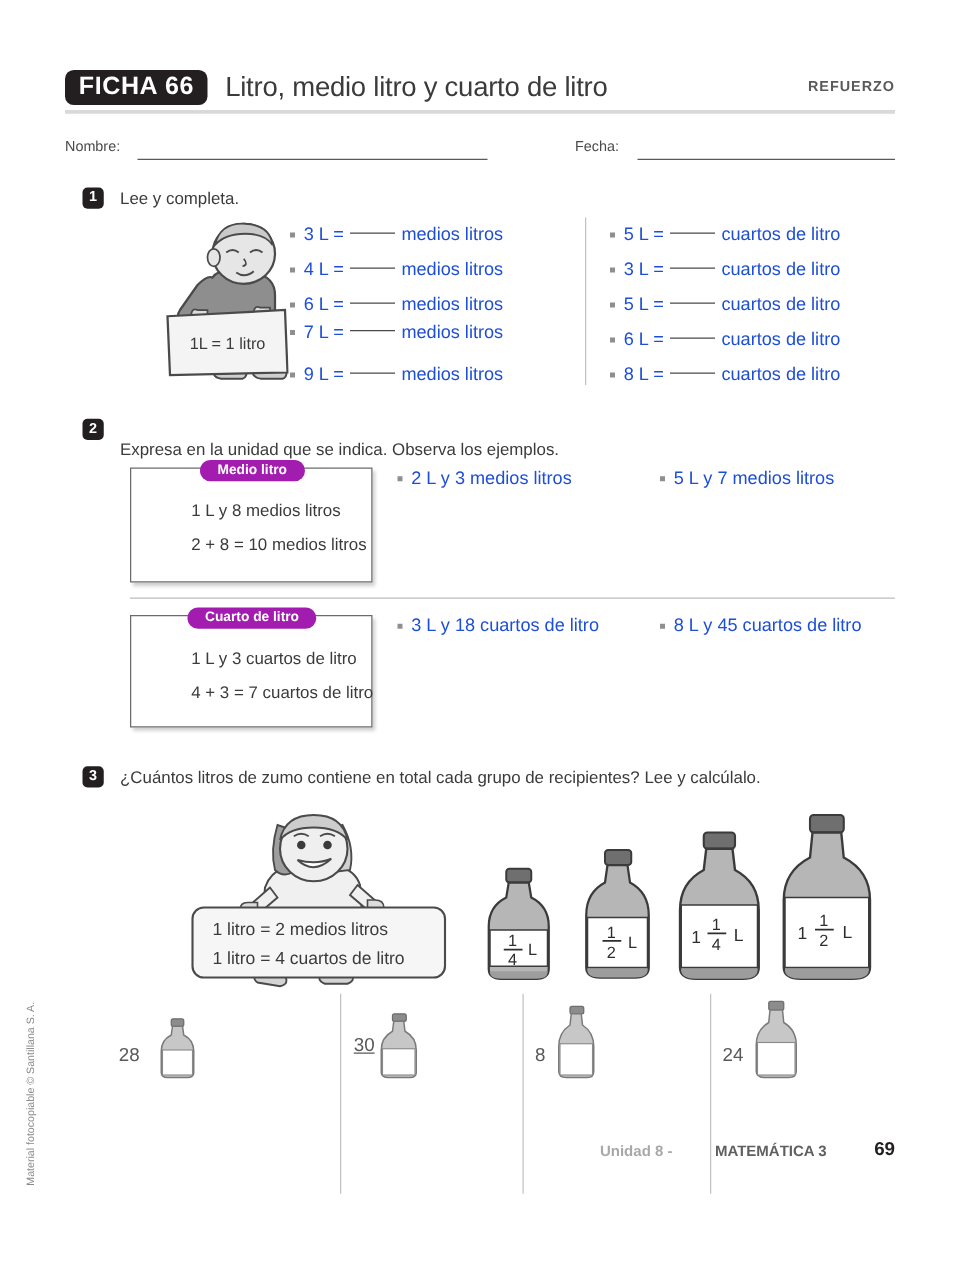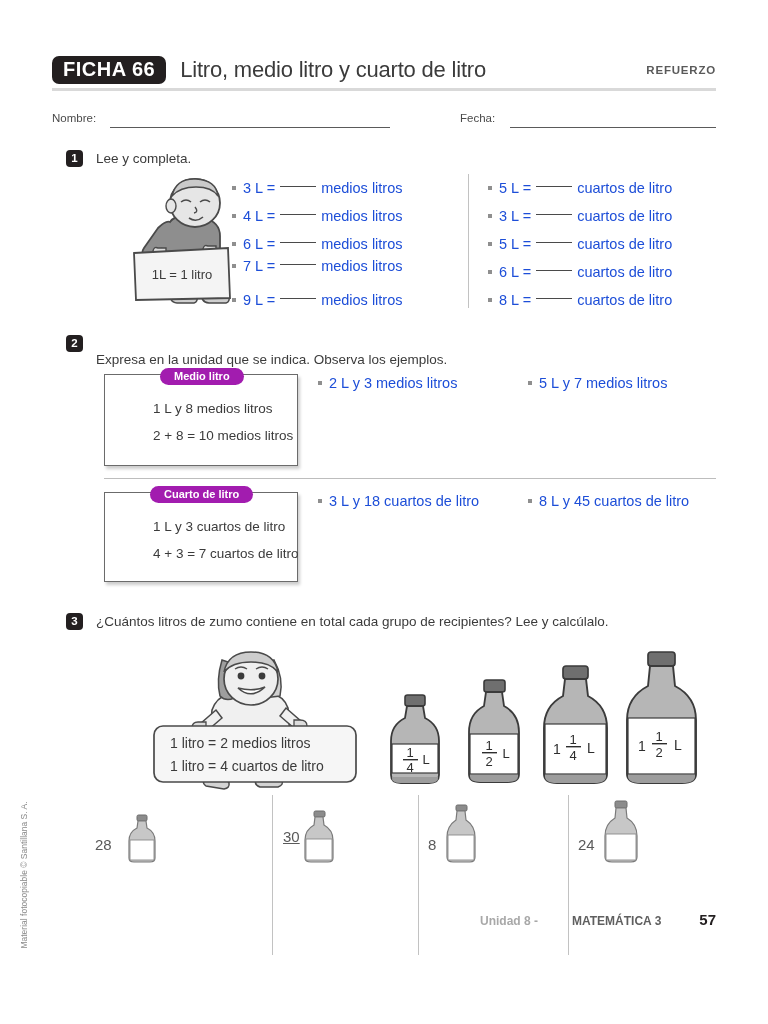--- a/index.html
+++ b/index.html
@@ -477,18 +477,18 @@
   <div class="ansnum" style="left:578px; top:836px;">24</div>
   <svg class="illus" style="left:600px; top:800px;" width="42" height="66" viewBox="0 0 42 66">
     <rect x="15" y="1" width="12" height="7" rx="1.5" fill="#8c8c8c" stroke="#6d6d6d" stroke-width="1"></rect>
     <path d="M16 8 L15 18 Q5 24 5 36 L5 57 Q5 62 12 62 L31 62 Q37 62 37 57 L37 36 Q37 24 27 18 L26 8 Z" fill="#c7c7c7" stroke="#7a7a7a" stroke-width="1.2"></path>
     <rect x="6" y="34" width="30" height="26" fill="#ffffff" stroke="#8a8a8a" stroke-width="0.9"></rect>
   </svg>
 
   <div class="footer">
     <span class="f-unidad">Unidad 8 -</span>
     <span class="f-mat">MATEMÁTICA 3</span>
-    <span class="f-page">57</span>
+    <span class="f-page">69</span>
   </div>
 
   <div class="sidetext">Material fotocopiable © Santillana S. A.</div>
 
 </div>
 
 </body></html>

